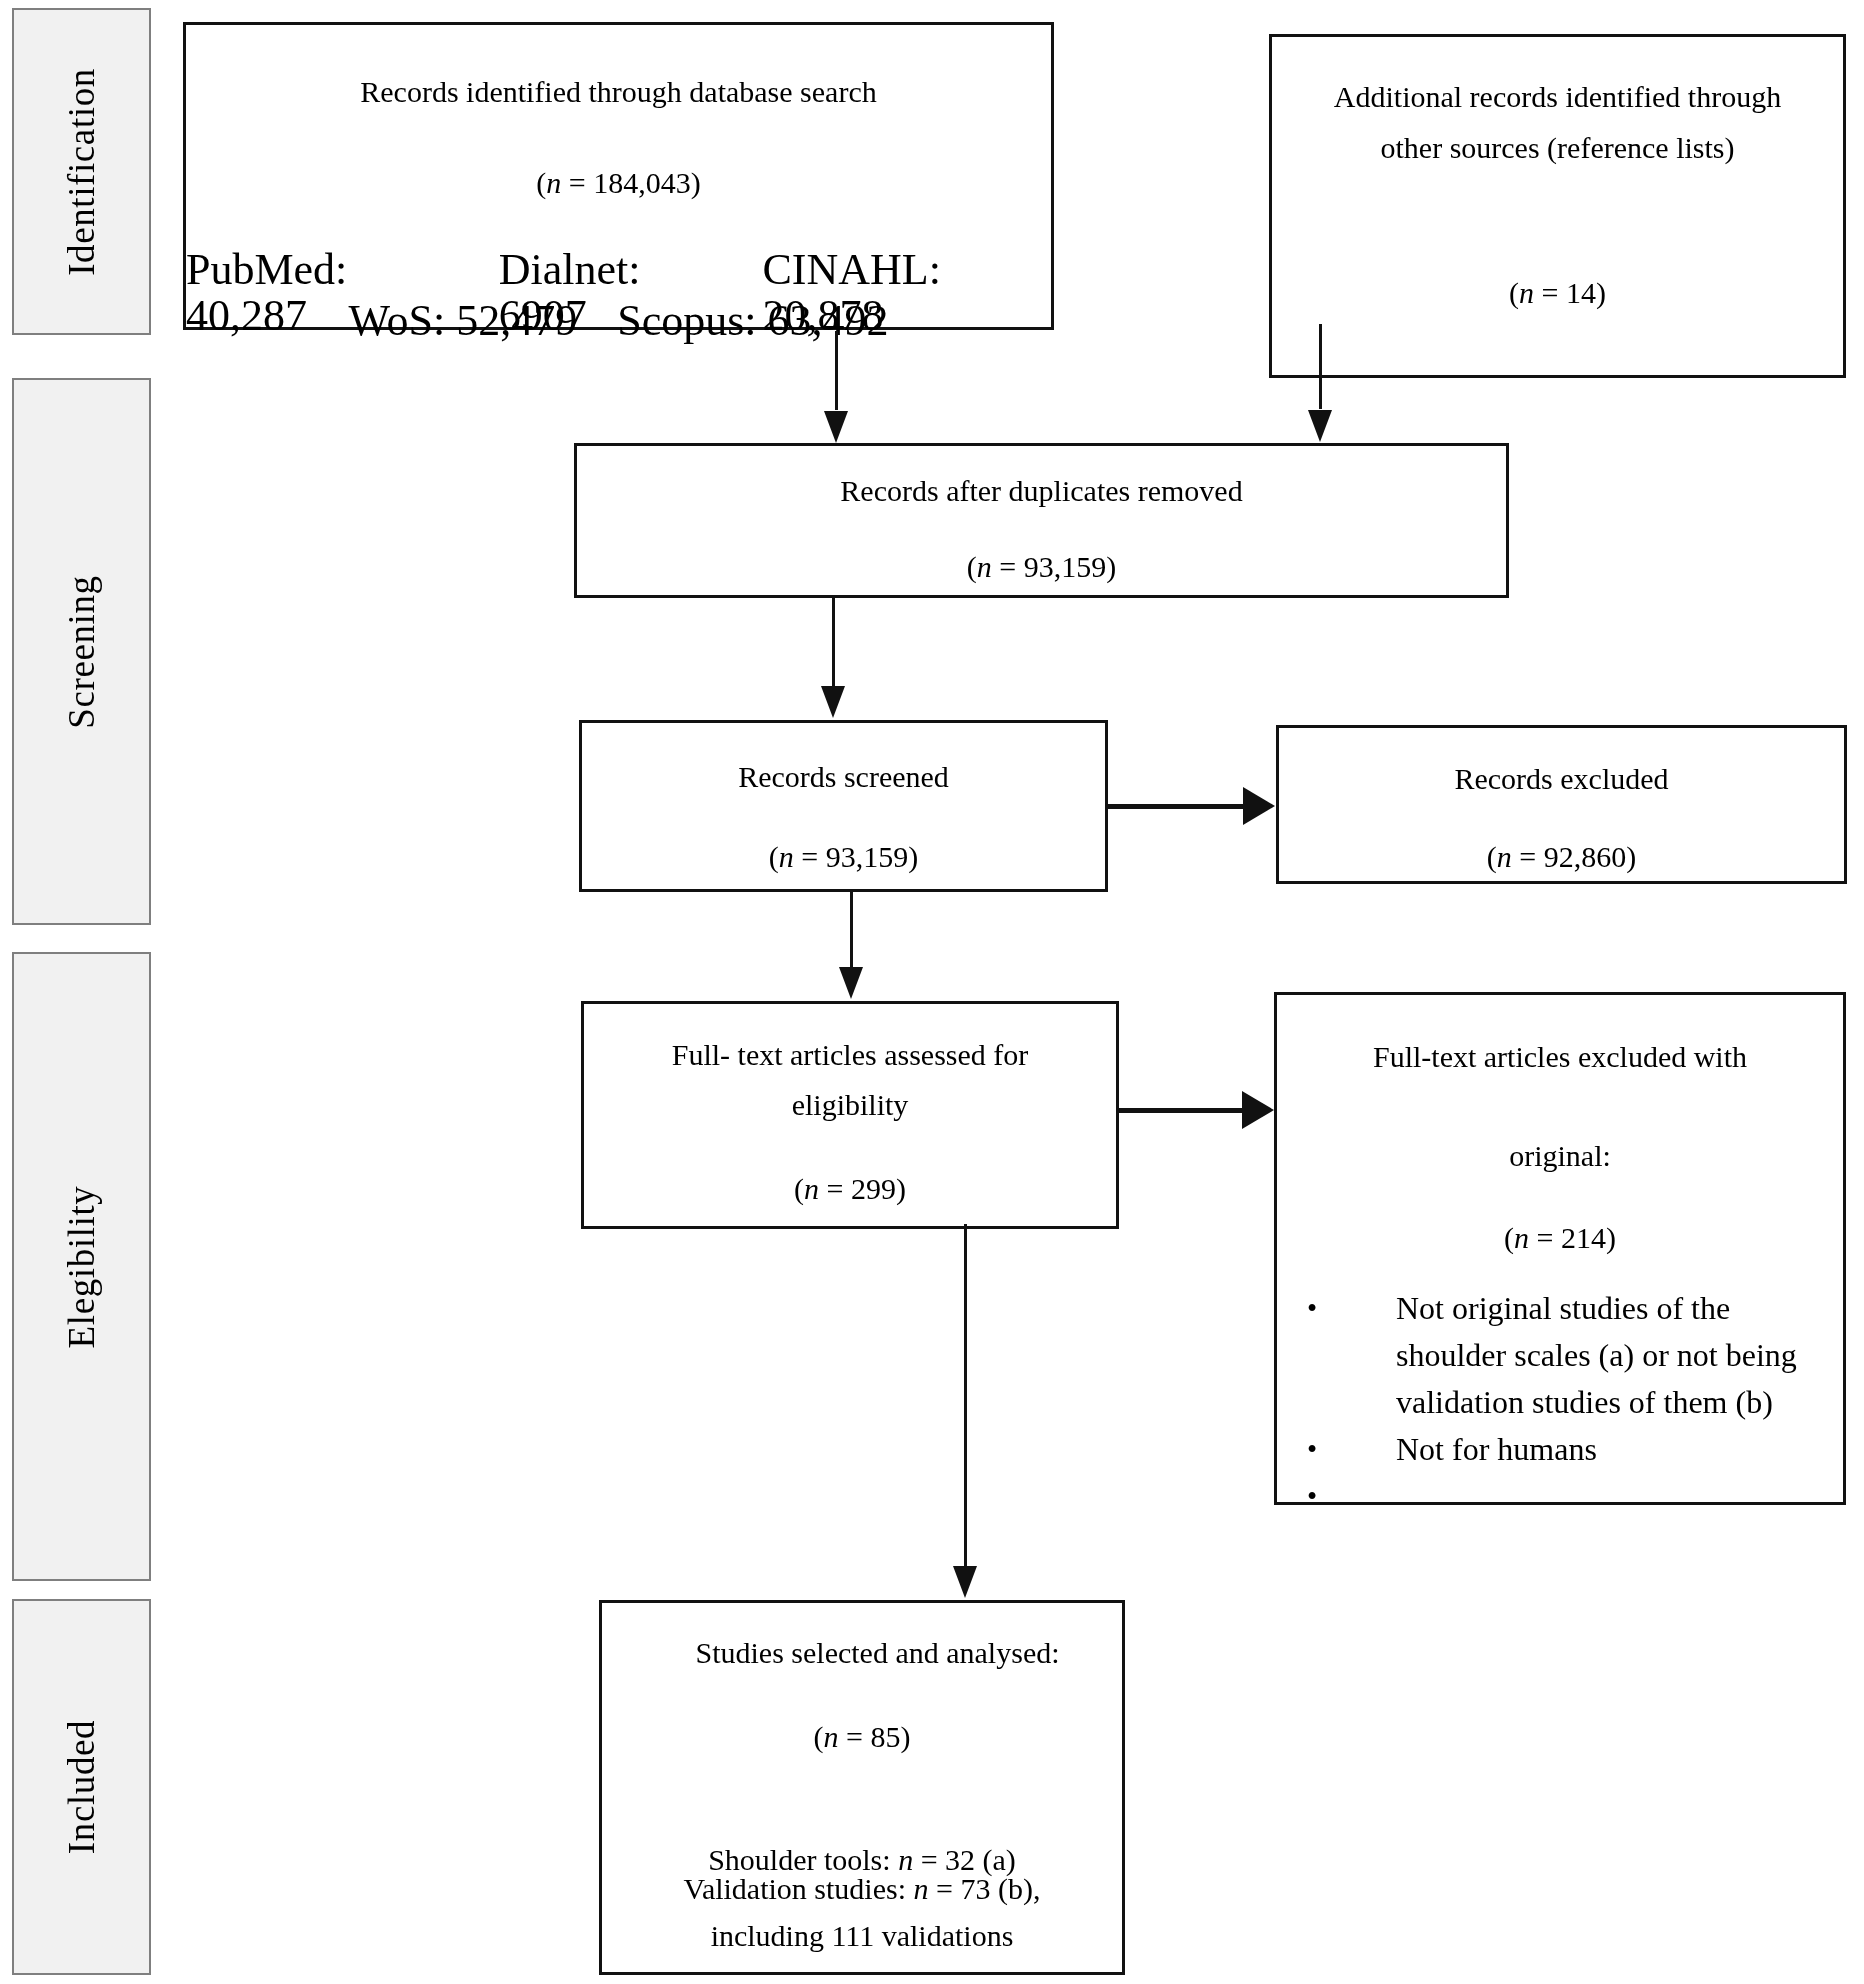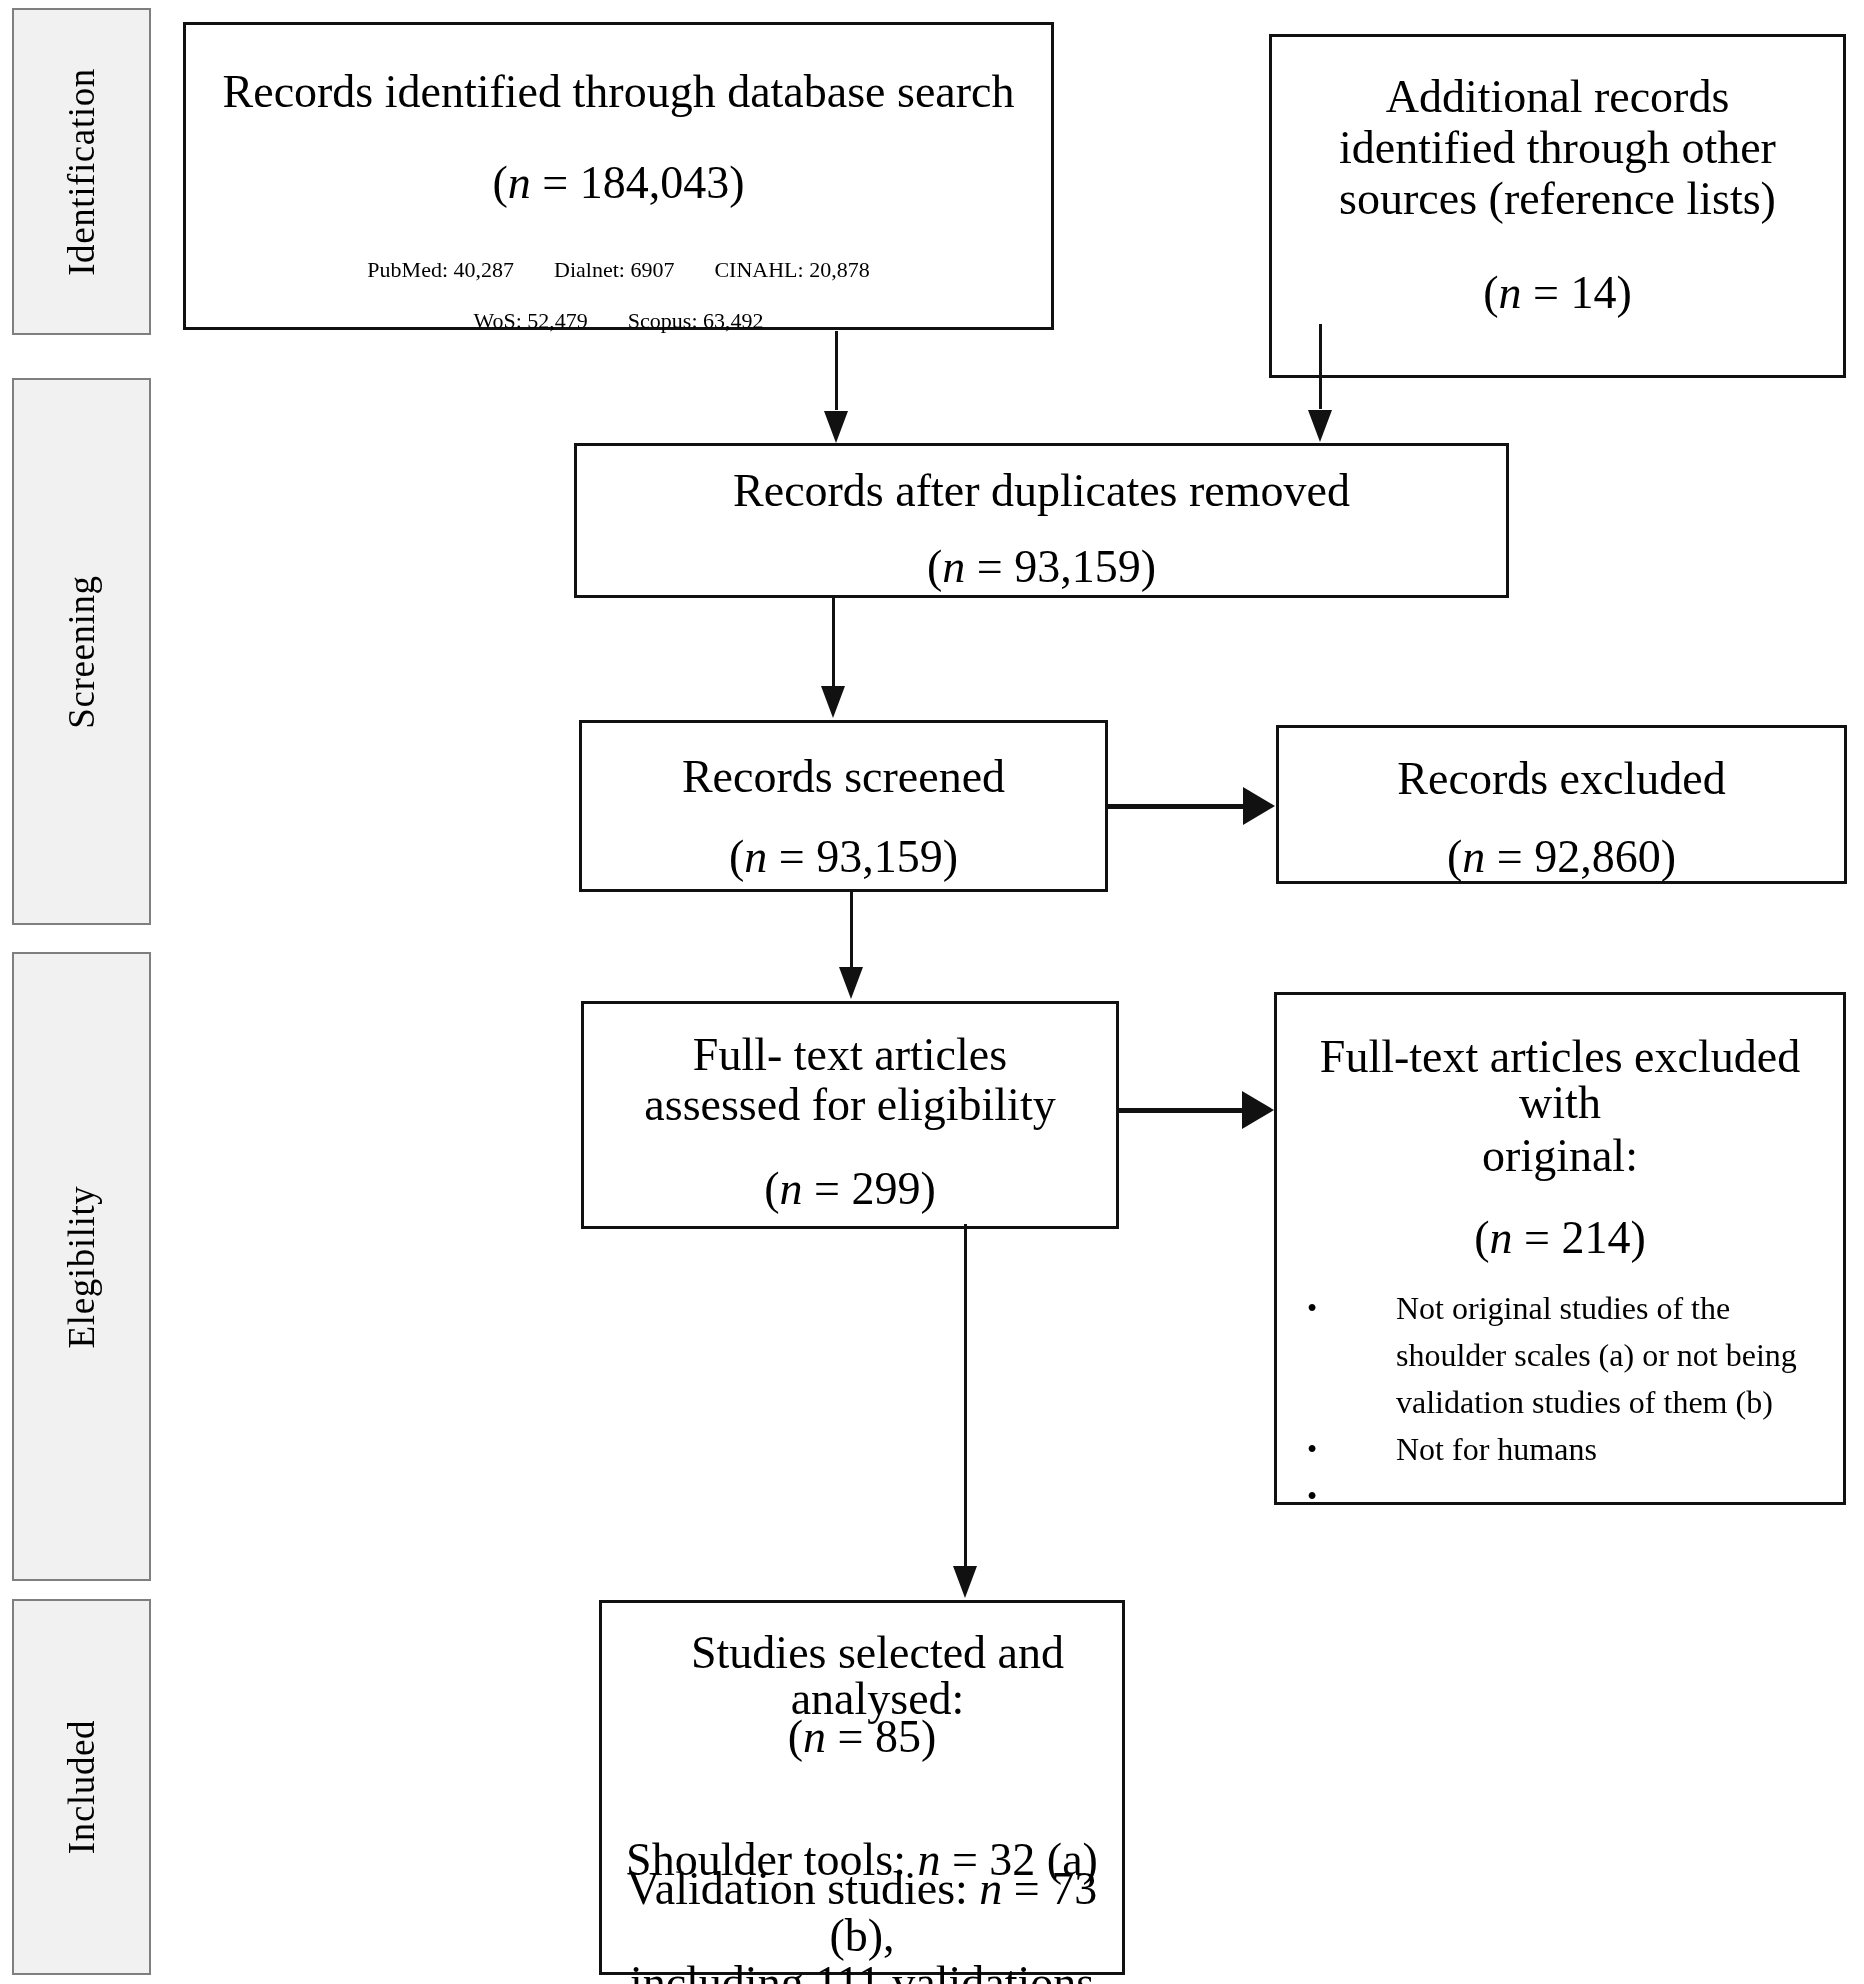--- a/index.html
+++ b/index.html
@@ -49,31 +49,31 @@
   #box-records-screened   { left: 579px; top: 720px; width: 529px;  height: 172px; }
   #box-records-excluded   { left: 1276px; top: 725px; width: 571px; height: 159px; }
   #box-fulltext-assessed  { left: 581px; top: 1001px; width: 538px;  height: 228px; }
   #box-fulltext-excluded  { left: 1274px; top: 992px; width: 572px; height: 513px; }
   #box-studies-selected   { left: 599px; top: 1600px; width: 526px;  height: 375px; }
 
   .ln {
     position: absolute;
     left: 0; right: 0;
     text-align: center;
-    font-size: 46px;
+    font-size: 30px;
     line-height: 46px;
   }
   .wrapblock { margin: 0 auto; }
 
   
   #box-records-identified .t1 { top: 44px; }
   #box-records-identified .t2 { top: 135px; }
   #box-records-identified .srow1 { top: 222px; }
   #box-records-identified .srow2 { top: 273px; }
-  .source-row { position: absolute; left: 0; right: 0; display: flex; justify-content: center; gap: 40px; font-size: 22px; line-height: 46px; }
+  .source-row { position: absolute; left: 0; right: 0; display: flex; justify-content: center; gap: 40px; font-size: 44px; line-height: 46px; }
 
   #box-additional-records .t1 { top: 34px; line-height: 51px; }
   #box-additional-records .t1 .wrapblock { width: 504px; }
   #box-additional-records .t2 { top: 233px; }
 
   #box-duplicates-removed .t1 { top: 22.4px; }
   #box-duplicates-removed .t2 { top: 98px; }
 
   #box-records-screened .t1 { top: 31px; }
   #box-records-screened .t2 { top: 111px; }

